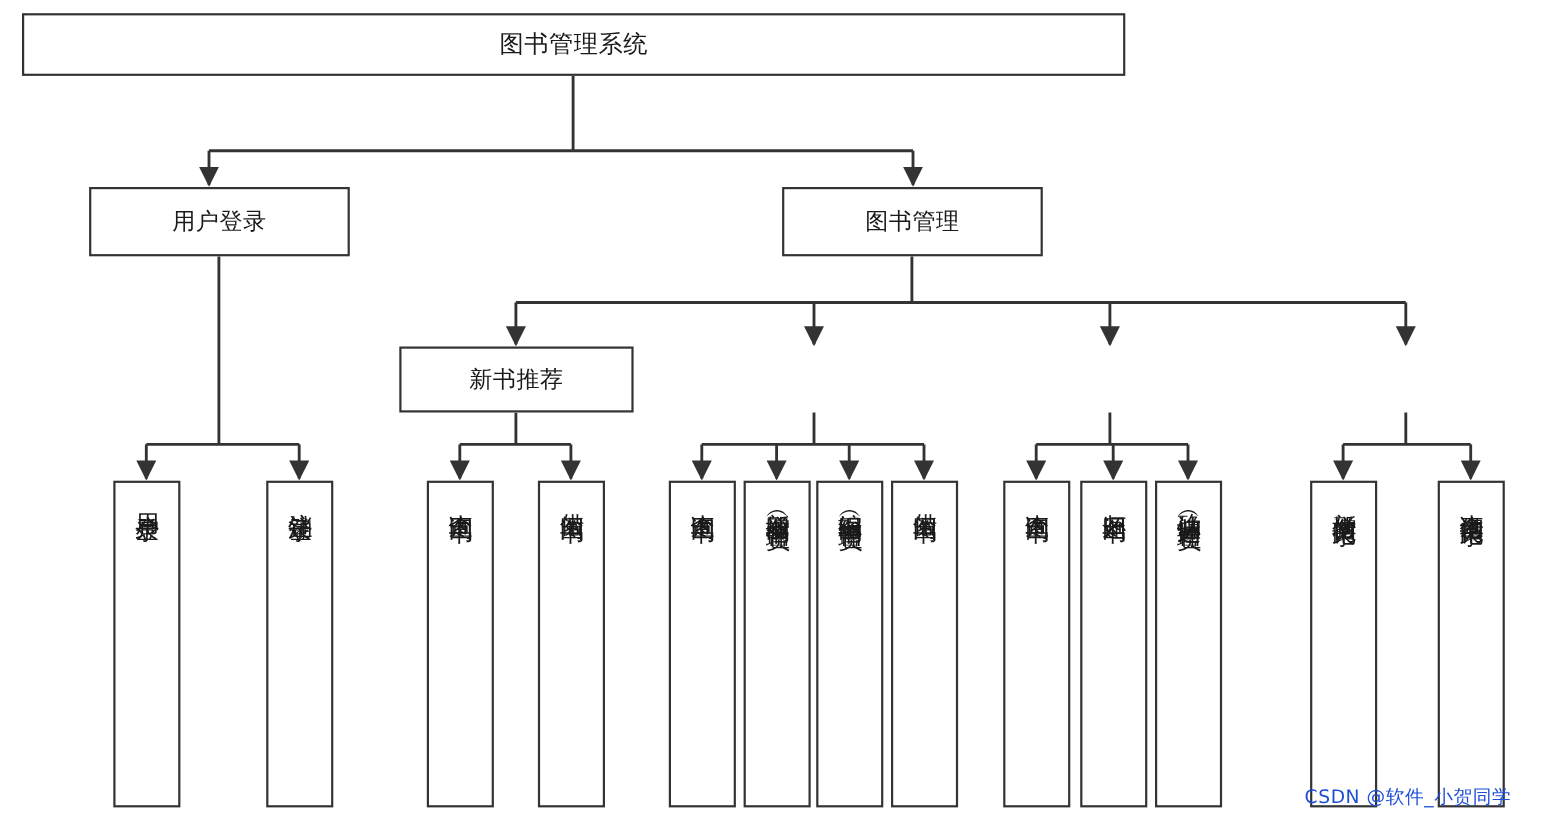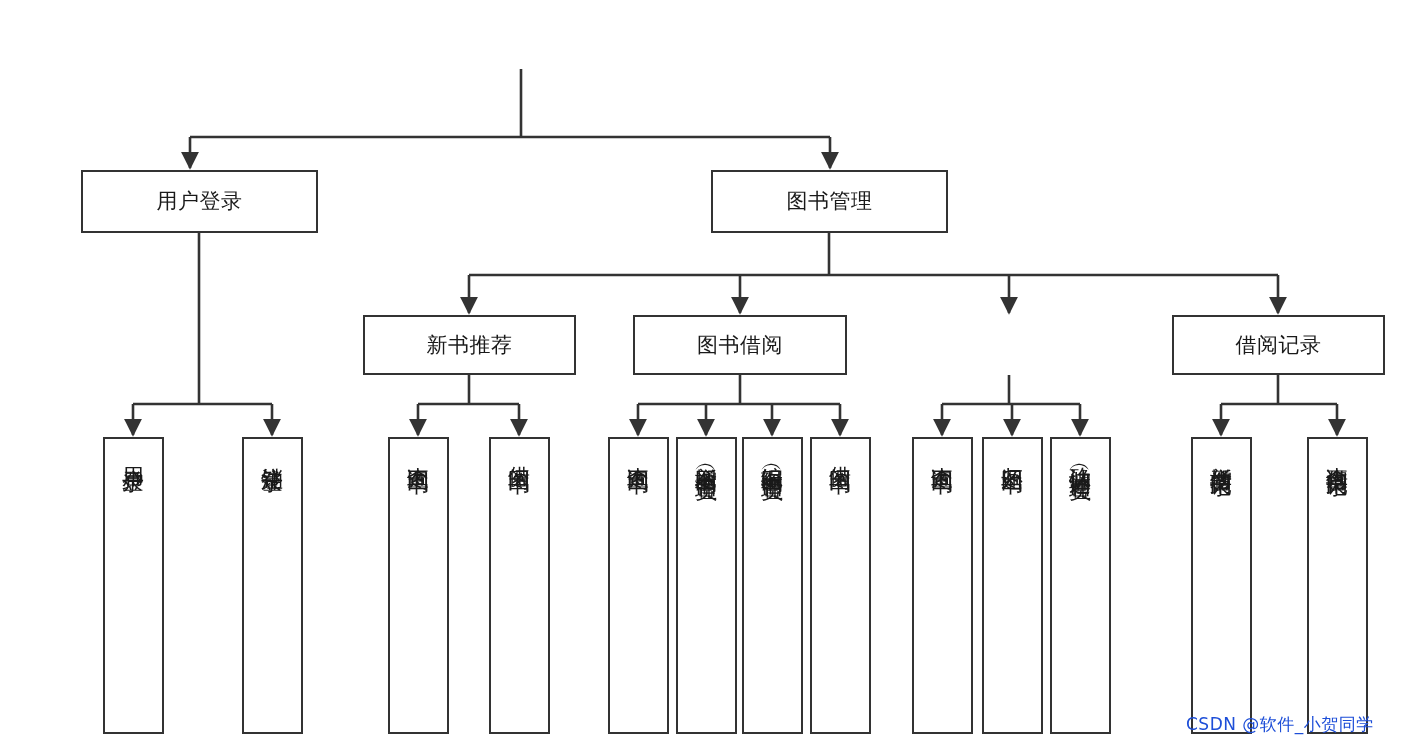--- a/index.html
+++ b/index.html
@@ -123,36 +123,33 @@
       <path d="M 1012 404 L 1012 435" marker-end="url(#arrow)"></path>
       <path d="M 1080 404 L 1080 435" marker-end="url(#arrow)"></path>
 
       <path d="M 1278 375 L 1278 404"></path>
       <path d="M 1221 404 L 1337 404"></path>
       <path d="M 1221 404 L 1221 435" marker-end="url(#arrow)"></path>
       <path d="M 1337 404 L 1337 435" marker-end="url(#arrow)"></path>
     </g>
   </svg>
 
+  <div class="node horiz root" style="left:20px; top:12px; width:1003px; height:57px;">
+    <span class="node-label">图书管理系统</span>
+  </div>
 
   <div class="node horiz" style="left:81px; top:170px; width:237px; height:63px;">
     <span class="node-label">用户登录</span>
   </div>
   <div class="node horiz" style="left:711px; top:170px; width:237px; height:63px;">
     <span class="node-label">图书管理</span>
   </div>
 
   <div class="node horiz" style="left:363px; top:315px; width:213px; height:60px;">
     <span class="node-label">新书推荐</span>
-  </div>
-  <div class="node horiz" style="left:633px; top:315px; width:214px; height:60px;">
-    <span class="node-label">图书借阅</span>
-  </div>
-  <div class="node horiz" style="left:1172px; top:315px; width:213px; height:60px;">
-    <span class="node-label">借阅记录</span>
   </div>
 
   <div class="node vert" style="left:103px; top:437px; width:61px; height:297px;">
     <span class="node-label">用户登录</span>
   </div>
   <div class="node vert" style="left:242px; top:437px; width:61px; height:297px;">
     <span class="node-label">注销登录</span>
   </div>
 
   <div class="node vert" style="left:388px; top:437px; width:61px; height:297px;">

